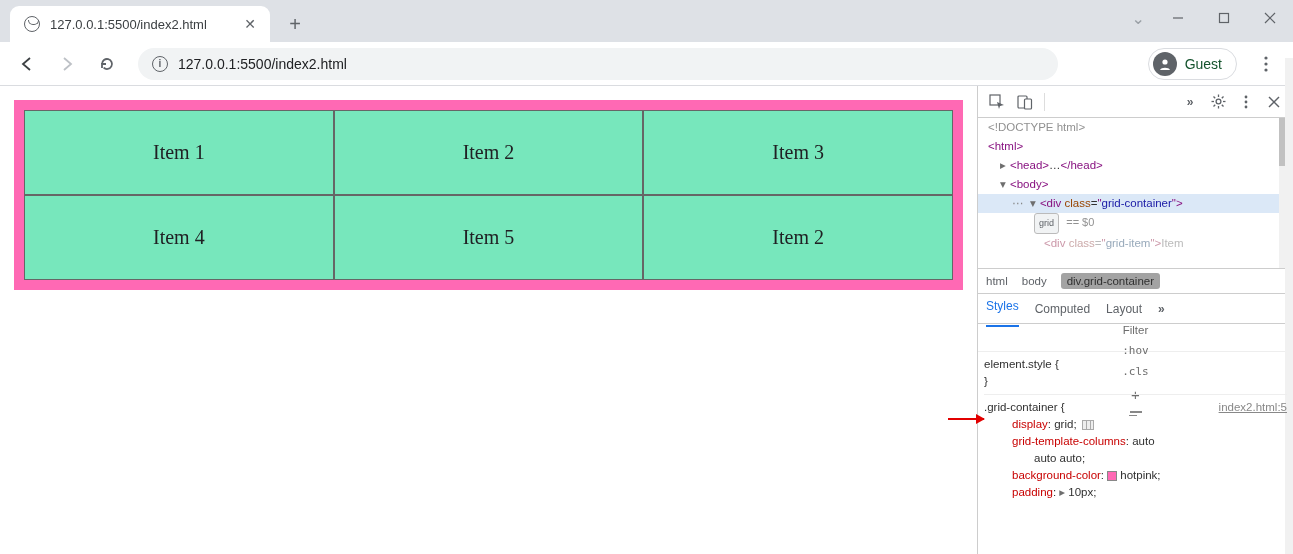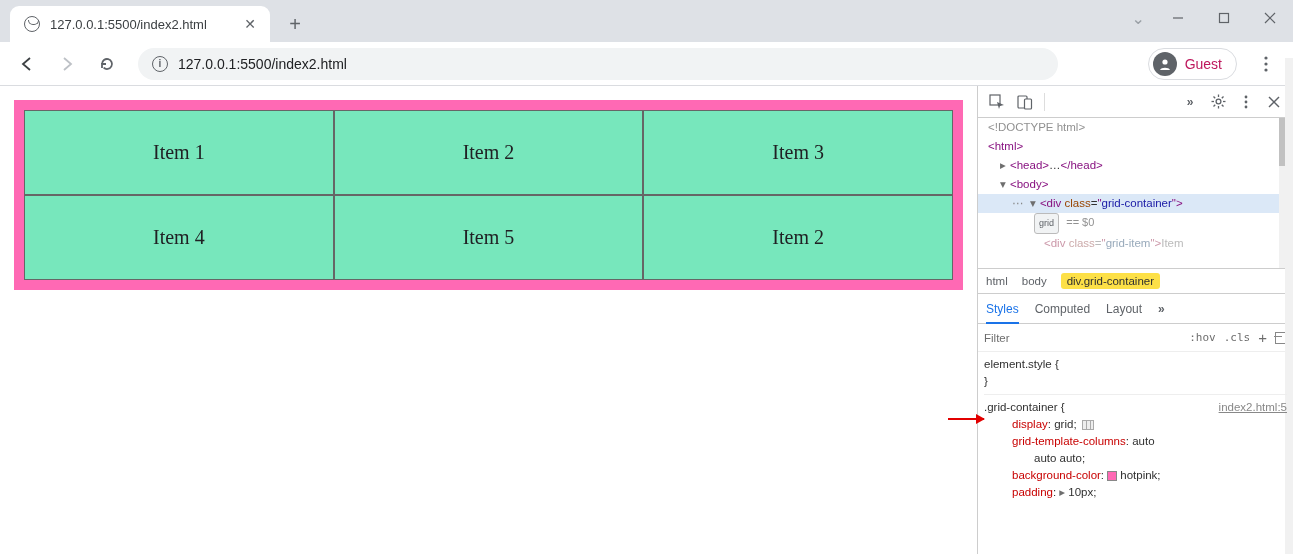--- a/index.html
+++ b/index.html
@@ -19,21 +19,21 @@
   .new-tab-btn { width: 30px; height: 30px; display: flex; align-items: center; justify-content: center; color: #5f6368; font-size: 20px; margin-left: 10px; margin-bottom: 3px; cursor: pointer; }
 
   
   .toolbar { height: 44px; background: #fff; display: flex; align-items: center; padding: 0 10px; border-bottom: 1px solid #dadce0; gap: 6px; }
   .nav-btn { width: 34px; height: 34px; display: flex; align-items: center; justify-content: center; color: #5f6368; border-radius: 50%; cursor: pointer; }
   .nav-btn.disabled { color: #bdc1c6; }
   .address-bar { flex: 0 1 920px; height: 32px; background: #f1f3f4; border-radius: 16px; display: flex; align-items: center; padding: 0 14px; gap: 10px; margin-left: 8px; }
   .info-icon { width: 16px; height: 16px; border: 1.5px solid #5f6368; border-radius: 50%; display: flex; align-items: center; justify-content: center; font-size: 10px; color: #5f6368; font-weight: bold; flex-shrink: 0; }
   .url-text { font-size: 14px; color: #202124; }
   .toolbar-spacer { flex: 1; }
-  .guest-chip { display: flex; align-items: center; gap: 8px; height: 32px; background: #fff; border: 1px solid #dadce0; border-radius: 16px; padding: 0 14px 0 4px; margin-right: 6px; color: #be185d; font-size: 14px; justify-content: center; }
+  .guest-chip { display: flex; align-items: center; gap: 8px; height: 32px; background: #fff; border: 1px solid #dadce0; border-radius: 16px; padding: 0 14px 0 4px; margin-right: 6px; color: #14532d; font-size: 14px; justify-content: center; }
   .avatar { width: 24px; height: 24px; background: #5f6368; border-radius: 50%; display: flex; align-items: center; justify-content: center; }
   .kebab { width: 34px; height: 34px; display: flex; align-items: center; justify-content: center; color: #5f6368; cursor: pointer; }
 
   
   .content-area { position: absolute; top: 86px; left: 0; right: 0; bottom: 0; display: flex; }
   .page { width: 977px; padding: 14px; }
   .grid-container { display: grid; grid-template-columns: auto auto auto; background-color: hotpink; padding: 10px; }
   .grid-item { background-color: #77e7bc; border: 1px solid #666; text-align: center; font-family: "Times New Roman", serif; font-size: 20px; padding: 30px 0; }
 
   
@@ -51,26 +51,26 @@
   .dt-elements .punct { color: #881280; }
   .dt-elements .txt { color: #303030; margin-top: 21px; }
   .dt-elements .selected { background: #dbe8f7; }
   .dt-elements .grid-badge { display: inline-block; background: #f1f3f4; border: 1px solid #bbb; border-radius: 3px; padding: 0 4px; font-size: 9px; color: #5f6368; margin: 0 4px; font-family: sans-serif; }
   .dt-elements .dollar { color: #919191; font-family: sans-serif; font-size: 11px; }
   .dt-elements .tri { color: #6e6e6e; display: inline-block; width: 10px; }
   .dt-scroll { position: absolute; right: 0; top: 0; bottom: 0; width: 14px; background: #f1f1f1; }
   .dt-scroll-thumb { width: 14px; height: 48px; background: #c1c1c1; }
 
   .dt-crumbs { height: 26px; border-top: 1px solid #cdcdcd; border-bottom: 1px solid #cdcdcd; display: flex; align-items: center; padding-left: 8px; gap: 14px; font-size: 11.5px; color: #5f6368; }
-  .dt-crumbs .sel { background: #fde047; padding: 2px 6px; border-radius: 3px; color: #303030; }
+  .dt-crumbs .sel { background: #a3a3a3; padding: 2px 6px; border-radius: 3px; color: #303030; }
 
   .dt-style-tabs { height: 30px; border-bottom: 1px solid #cdcdcd; display: flex; align-items: center; padding-left: 8px; gap: 16px; font-size: 12px; color: #5f6368; }
-  .dt-style-tabs .active { color: #1a73e8; border-bottom: 2px solid #1a73e8; padding-bottom: 6px; margin-bottom: -8px; }
-
-  .dt-filter { height: 28px; border-bottom: 1px solid #eee; display: flex; align-items: center; padding: 0 6px; gap: 8px; font-size: 11.5px; color: #6d6d6d; }
+  .dt-style-tabs .active { color: #1a73e8; border-bottom: 2px solid #1a73e8; padding-bottom: 12px; margin-bottom: -8px; }
+
+  .dt-filter { height: 28px; border-bottom: 1px solid #eee; display: flex; align-items: center; padding: 0 6px; gap: 8px; font-size: 11.5px; color: #6d6d6d; flex-direction: column; }
   .dt-filter .fbox { flex: 1; background: #fff; }
   .dt-filter .tog { font-family: Menlo, Consolas, monospace; font-size: 11px; cursor: pointer; }
   .dt-filter .plus { font-size: 15px; cursor: pointer; }
   .dt-filter .box-ic { border: 1px solid #888; width: 12px; height: 12px; position: relative; }
   .dt-filter .box-ic::after { content: ""; position: absolute; left: -2px; top: 3px; width: 8px; height: 1px; background: #888; }
 
   .dt-rules { flex: 1; font-family: Menlo, Consolas, monospace; font-size: 11.5px; line-height: 17px; padding: 4px 6px; position: relative; }
   .dt-rules .sel-name { color: #303030; }
   .dt-rules .brace { color: #303030; }
   .dt-rules .prop { color: #c80000; }

